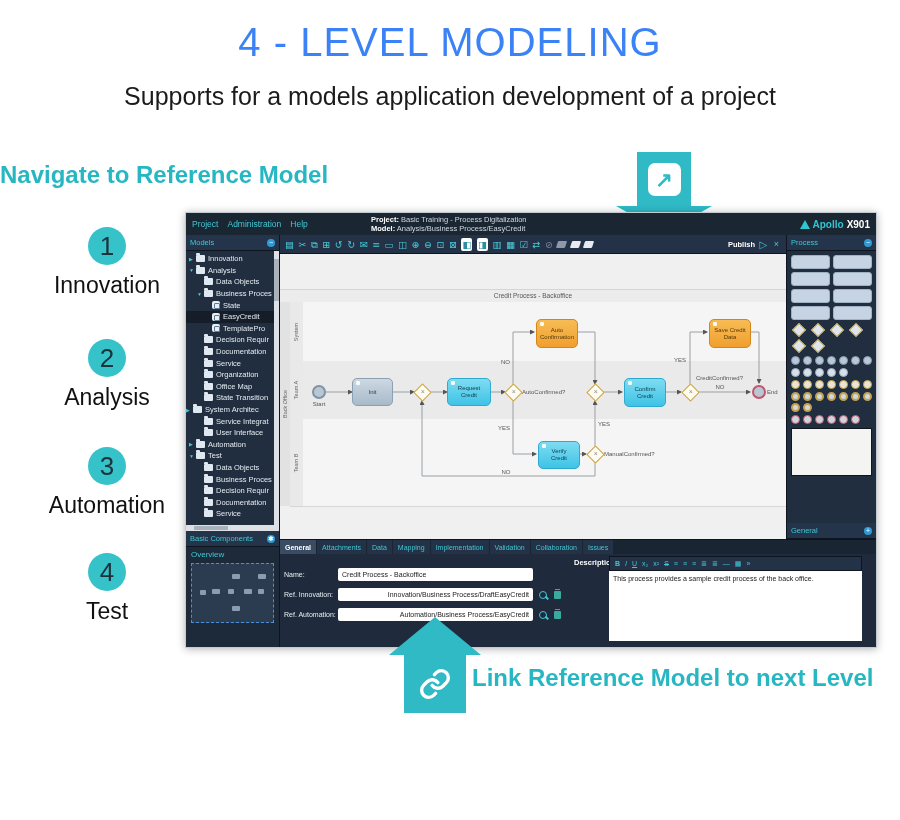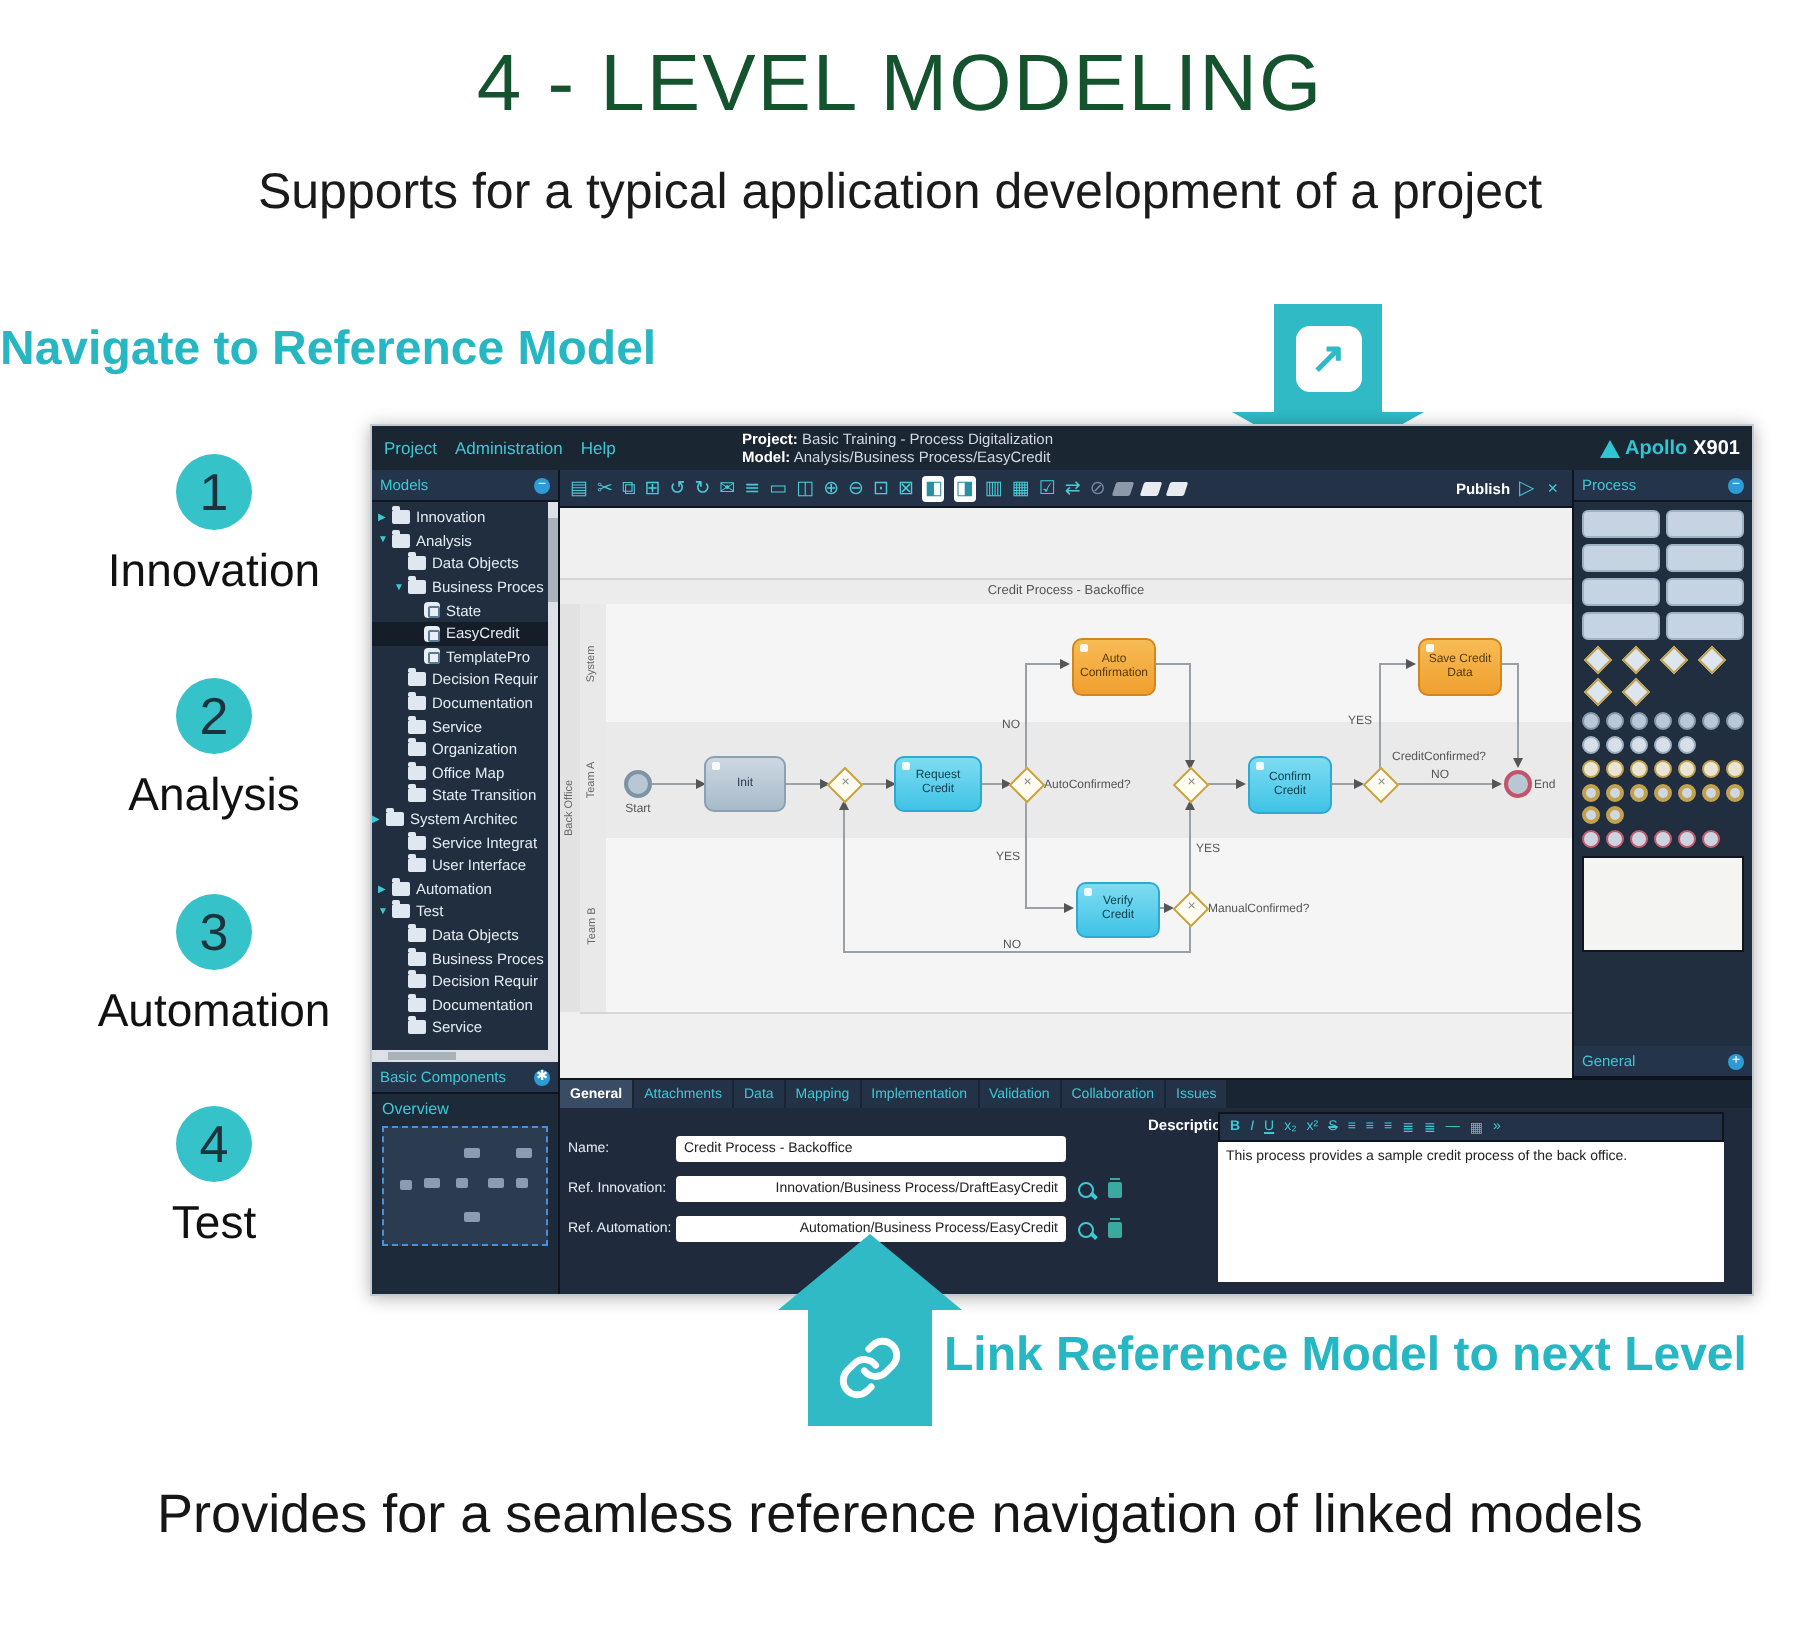--- a/index.html
+++ b/index.html
@@ -1,20 +1,20 @@
 <!DOCTYPE html>
 <html><head>
 <meta charset="utf-8">
 <style>
   html,body{margin:0;padding:0;background:#fff;}
   .page{position:relative;width:900px;height:820px;background:#fff;overflow:hidden;
         font-family:"Liberation Sans",sans-serif;}
   
   .pg-title{position:absolute;top:20px;left:0;right:0;margin:0;text-align:center;
-    font-size:40px;font-weight:300;letter-spacing:1px;color:#14532d;}
+    font-size:40px;font-weight:300;letter-spacing:1px;color:#3b82f6;}
   .pg-sub{position:absolute;top:82px;left:0;right:0;margin:0;text-align:center;
     font-size:25px;font-weight:300;color:#1b1b1b;}
   .pg-footer{position:absolute;top:742px;left:0;right:0;text-align:center;
     font-size:27px;font-weight:300;color:#161616;}
   .callout-top{position:absolute;top:161px;left:0;width:628px;
     font-size:24px;font-weight:700;color:#27b7c3;}
   .callout-bottom{position:absolute;top:664px;left:472px;
     font-size:24px;font-weight:700;color:#27b7c3;}
   .nav-square{position:absolute;left:637px;top:152px;width:54px;height:55px;background:#2fbac6;
     display:flex;align-items:center;justify-content:center;}
@@ -180,21 +180,21 @@
   .ebtn:nth-child(3){text-decoration:underline;}
   .ebtn:nth-child(6){text-decoration:line-through;}
   .etext{flex:1;background:#fff;color:#222;font-size:7px;padding:3px 4px;line-height:1.35;}
   svg text{font-family:"Liberation Sans",sans-serif;}
 </style>
 </head>
 <body>
 
 <div class="page">
   <h1 class="pg-title">4 - LEVEL MODELING</h1>
-  <h2 class="pg-sub">Supports for a typical application development of a project</h2>
+  <h2 class="pg-sub">Supports for a models application development of a project</h2>
 
   <div class="callout-top">Navigate to Reference Model</div>
   <div class="nav-square">
     <div class="nav-inner">↗</div>
   </div>
   <div class="arr-down"></div>
 
   <div id="levels">
       <div class="lvl">
         <div class="lvl-num">1</div>
@@ -632,14 +632,13 @@
   <div class="arr-up-body">
     <svg width="34" height="34" viewBox="0 0 24 24">
       <g fill="none" stroke="#ffffff" stroke-width="2.4" stroke-linecap="round" stroke-linejoin="round">
         <path d="M10 13a5 5 0 0 0 7.54.54l2.5-2.5a5 5 0 0 0-7.07-7.07l-1.4 1.4"></path>
         <path d="M14 11a5 5 0 0 0-7.54-.54l-2.5 2.5a5 5 0 0 0 7.07 7.07l1.4-1.4"></path>
       </g>
     </svg>
   </div>
   <div class="callout-bottom">Link Reference Model to next Level</div>
 
-  <div class="pg-footer">Provides for a seamless reference navigation of linked models</div>
 </div>
 
 </body></html>

